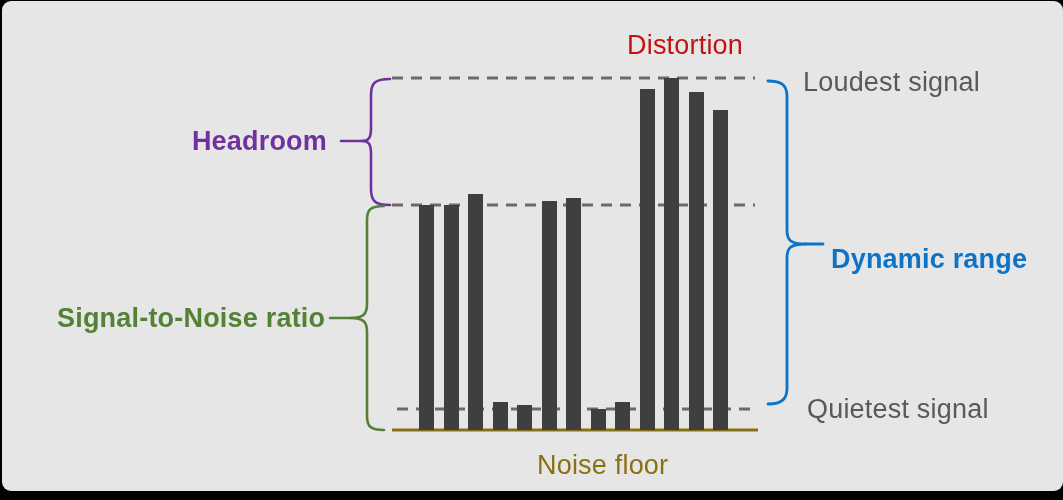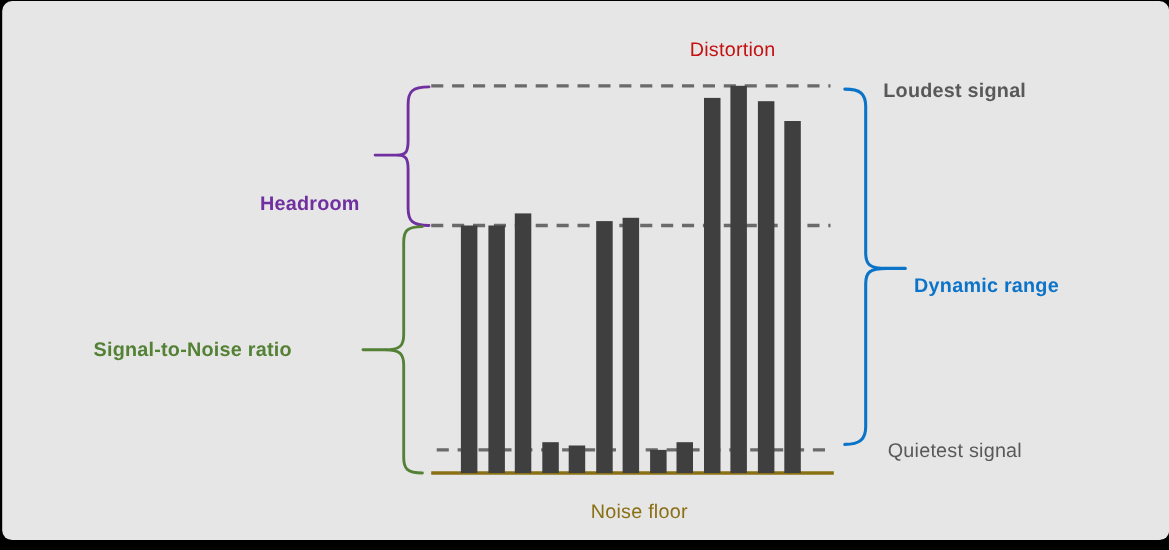--- a/index.html
+++ b/index.html
@@ -14,27 +14,27 @@
     border-radius:9px;
   }
   .stage{position:absolute;inset:0;}
   .lines-svg{position:absolute;left:0;top:0;}
   .bars-layer{position:absolute;inset:0;}
   .bar{
     position:absolute;width:15px;
     background:var(--bar,#3f3f3f);
   }
   .lbl{
-    position:absolute;font-size:18px;line-height:27px;white-space:nowrap;
+    position:absolute;font-size:27px;line-height:27px;white-space:nowrap;
     letter-spacing:0.2px;
   }
   .lbl-gray{color:var(--text_gray,#595959);}
   .lbl-red{color:var(--distortion_red,#c31212);}
-  .lbl-purple{color:var(--headroom_purple,#7030a0);font-weight:bold;margin-top:44px;}
-  .lbl-green{color:var(--snr_green,#538135);font-weight:bold;margin-left:28px;}
+  .lbl-purple{color:var(--headroom_purple,#7030a0);font-weight:bold;}
+  .lbl-green{color:var(--snr_green,#538135);font-weight:bold;}
   .lbl-blue{color:var(--dynamic_blue,#0b74c9);font-weight:bold;}
   .lbl-olive{color:var(--noise_olive,#8a7015);}
   .headroom-box{left:127px;width:200px;text-align:right;top:128px;}
 </style>
 </head>
 <body style="background: rgb(0, 0, 0);">
 
 <div class="card"></div>
 
 <div class="stage">
@@ -68,21 +68,21 @@
       <div class="bar" style="left: 591px; width: 15px; top: 409px; height: 21px;"></div>
       <div class="bar" style="left: 615px; width: 15px; top: 402px; height: 28px;"></div>
       <div class="bar" style="left: 640px; width: 15px; top: 89px; height: 341px;"></div>
       <div class="bar" style="left: 664px; width: 15px; top: 78px; height: 352px;"></div>
       <div class="bar" style="left: 689px; width: 15px; top: 92px; height: 338px;"></div>
       <div class="bar" style="left: 713px; width: 15px; top: 110px; height: 320px;"></div>
     </div>
 
   <div class="lbl lbl-red" style="left:627px;top:32px;">Distortion</div>
 
-  <div class="lbl lbl-gray" style="left:803px;top:69px;font-weight:bold;">Loudest signal</div>
+  <div class="lbl lbl-gray" style="left:803px;top:69px;">Loudest signal</div>
 
   <div class="lbl lbl-purple headroom-box">Headroom</div>
 
 
   <div class="lbl lbl-blue" style="left:831px;top:234px;margin-top:12px;">Dynamic range</div>
 
   <div class="lbl lbl-green" style="left:57px;top:305px;">Signal-to-Noise ratio</div>
 
   <div class="lbl lbl-gray" style="left:807px;top:396px;">Quietest signal</div>
 

